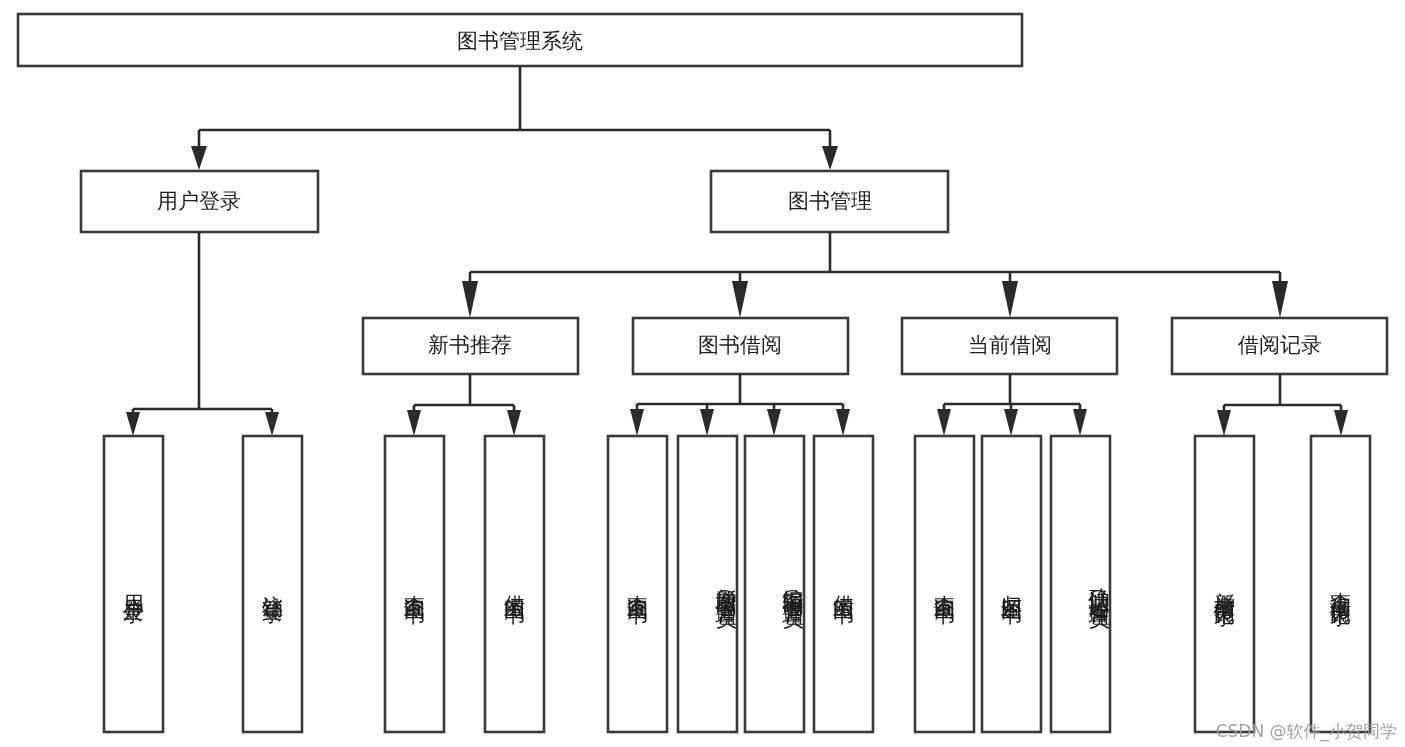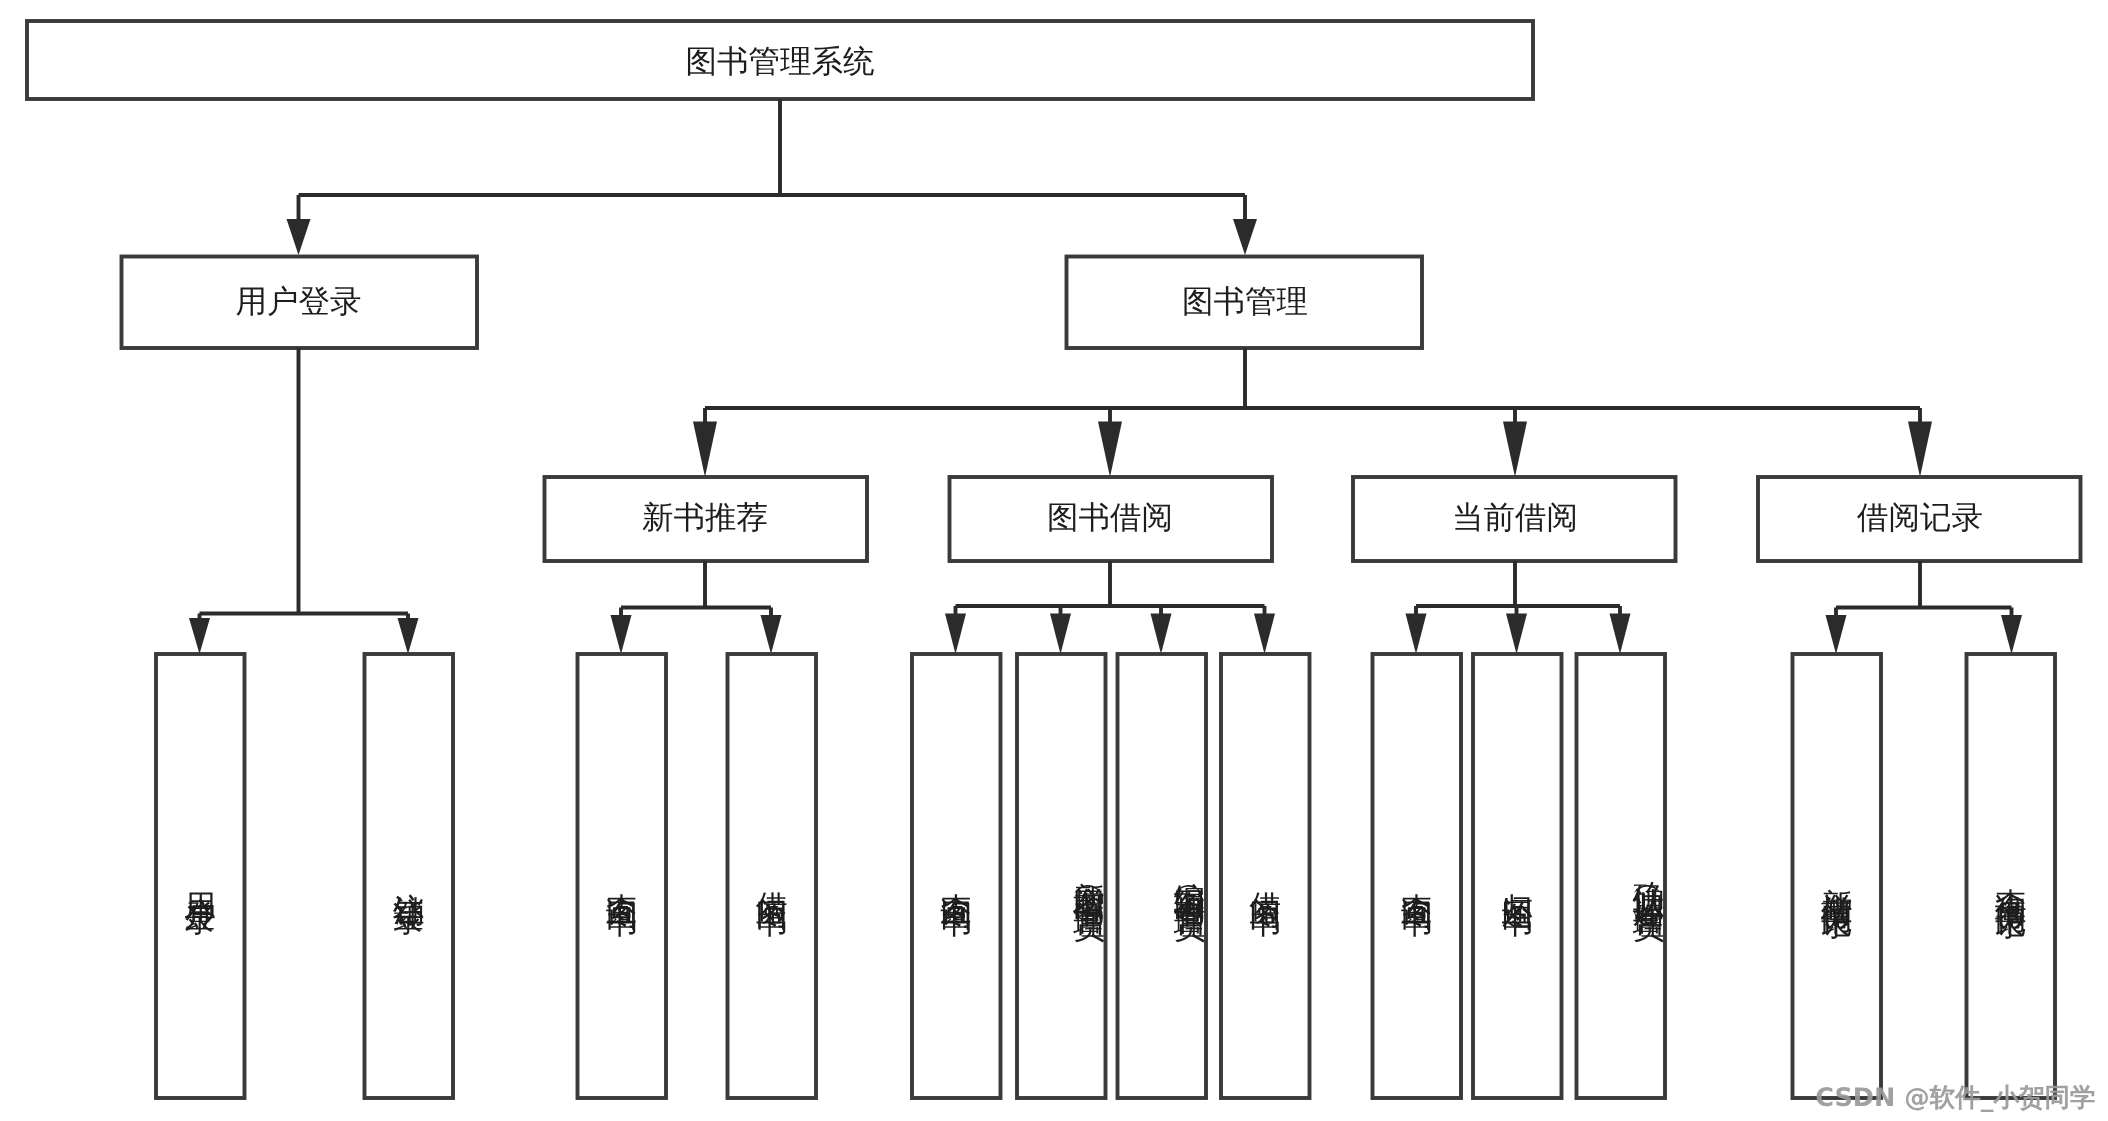--- a/index.html
+++ b/index.html
@@ -66,21 +66,20 @@
   }
   .watermark {
     position: absolute;
     right: 8px;
     bottom: 4px;
     font-family: "DejaVu Sans", "Liberation Sans", sans-serif;
     font-size: 17px;
     color: #9a9a9a;
     opacity: 0.92;
     white-space: nowrap;
-    font-weight: bold;
   }
 </style>
 </head>
 <body>
 
 <div id="diagram-root">
 
   <svg id="flow" viewBox="0 0 1405 747">
 
     <g>

